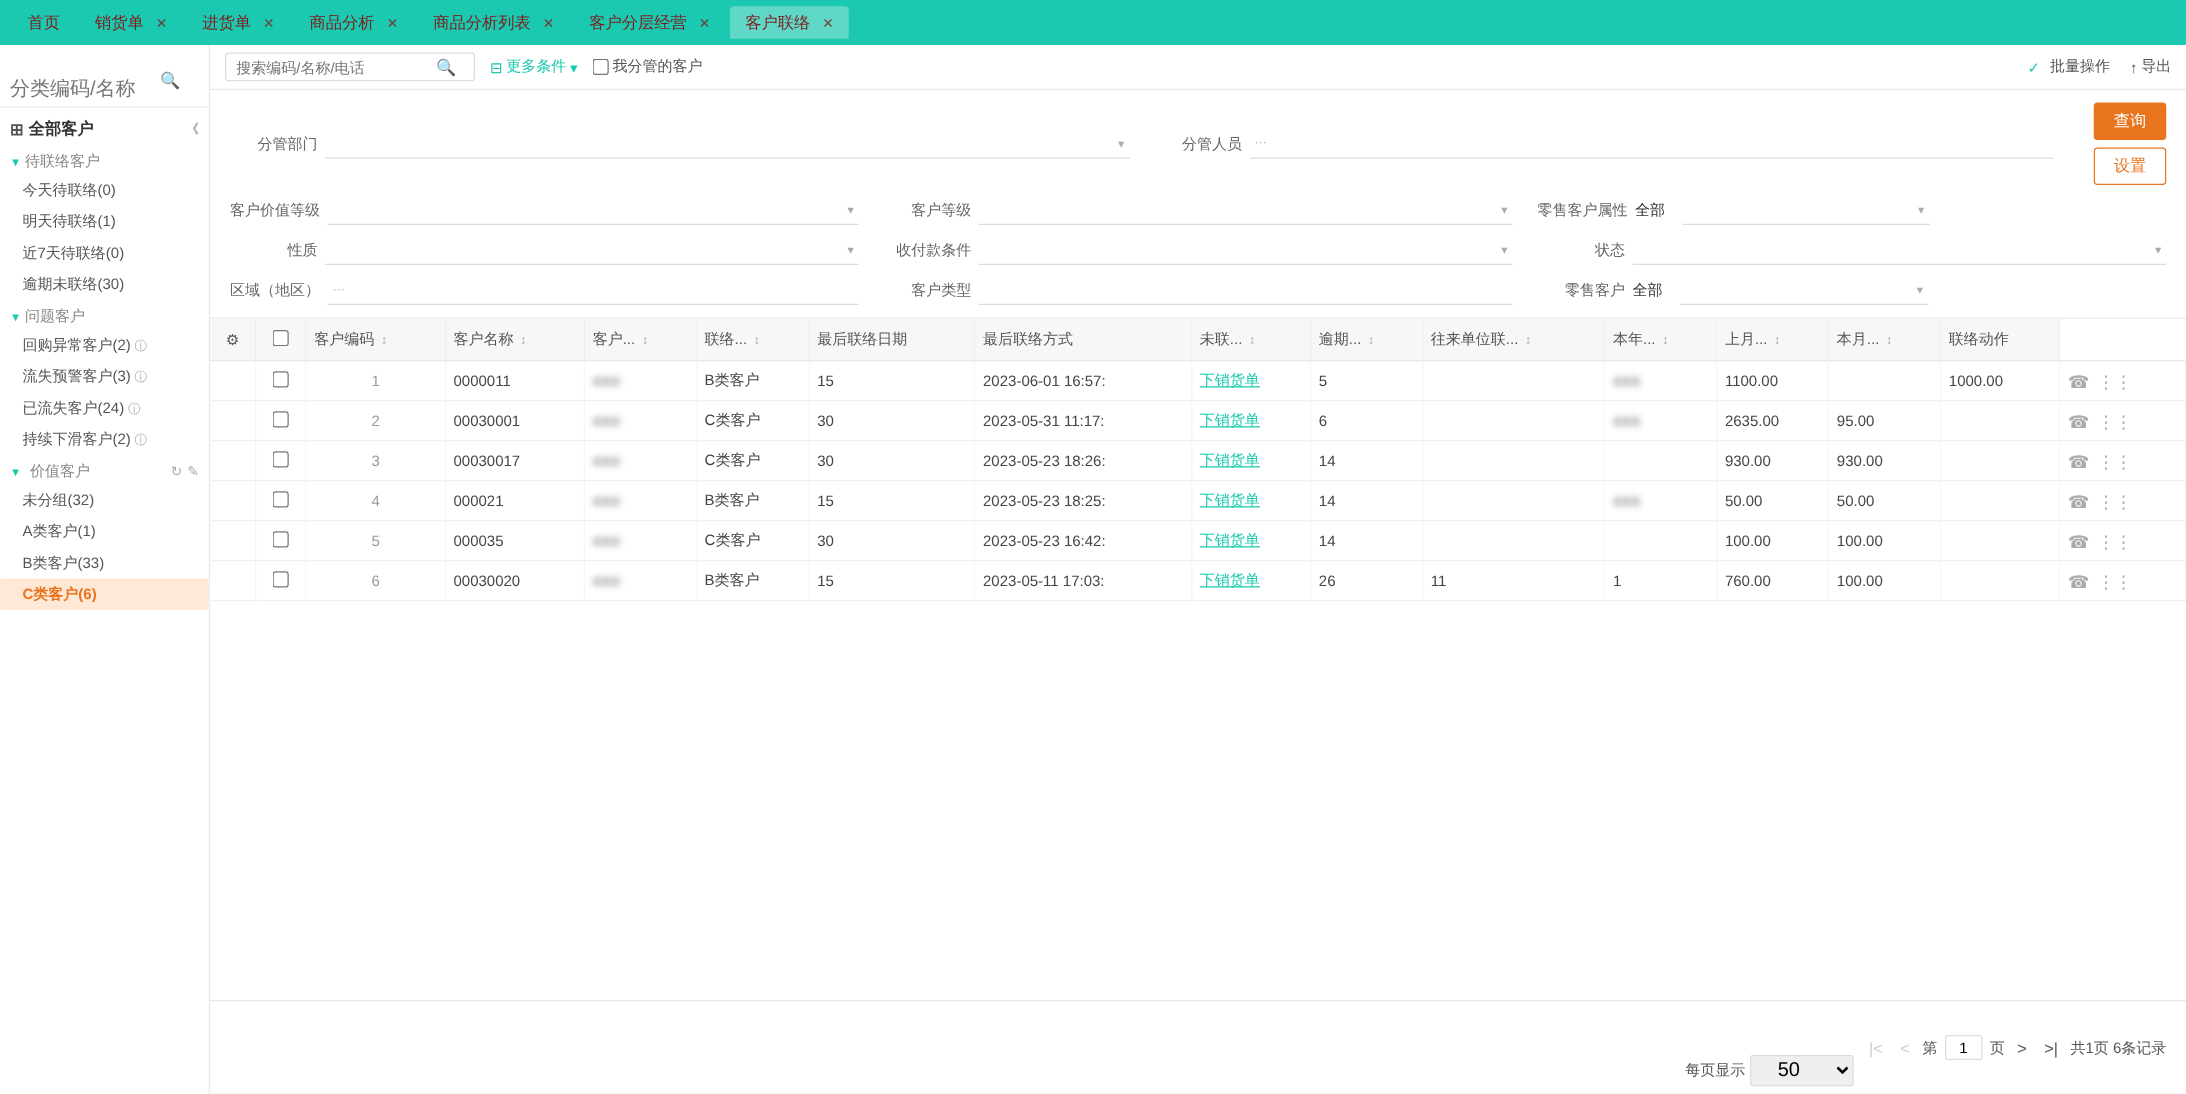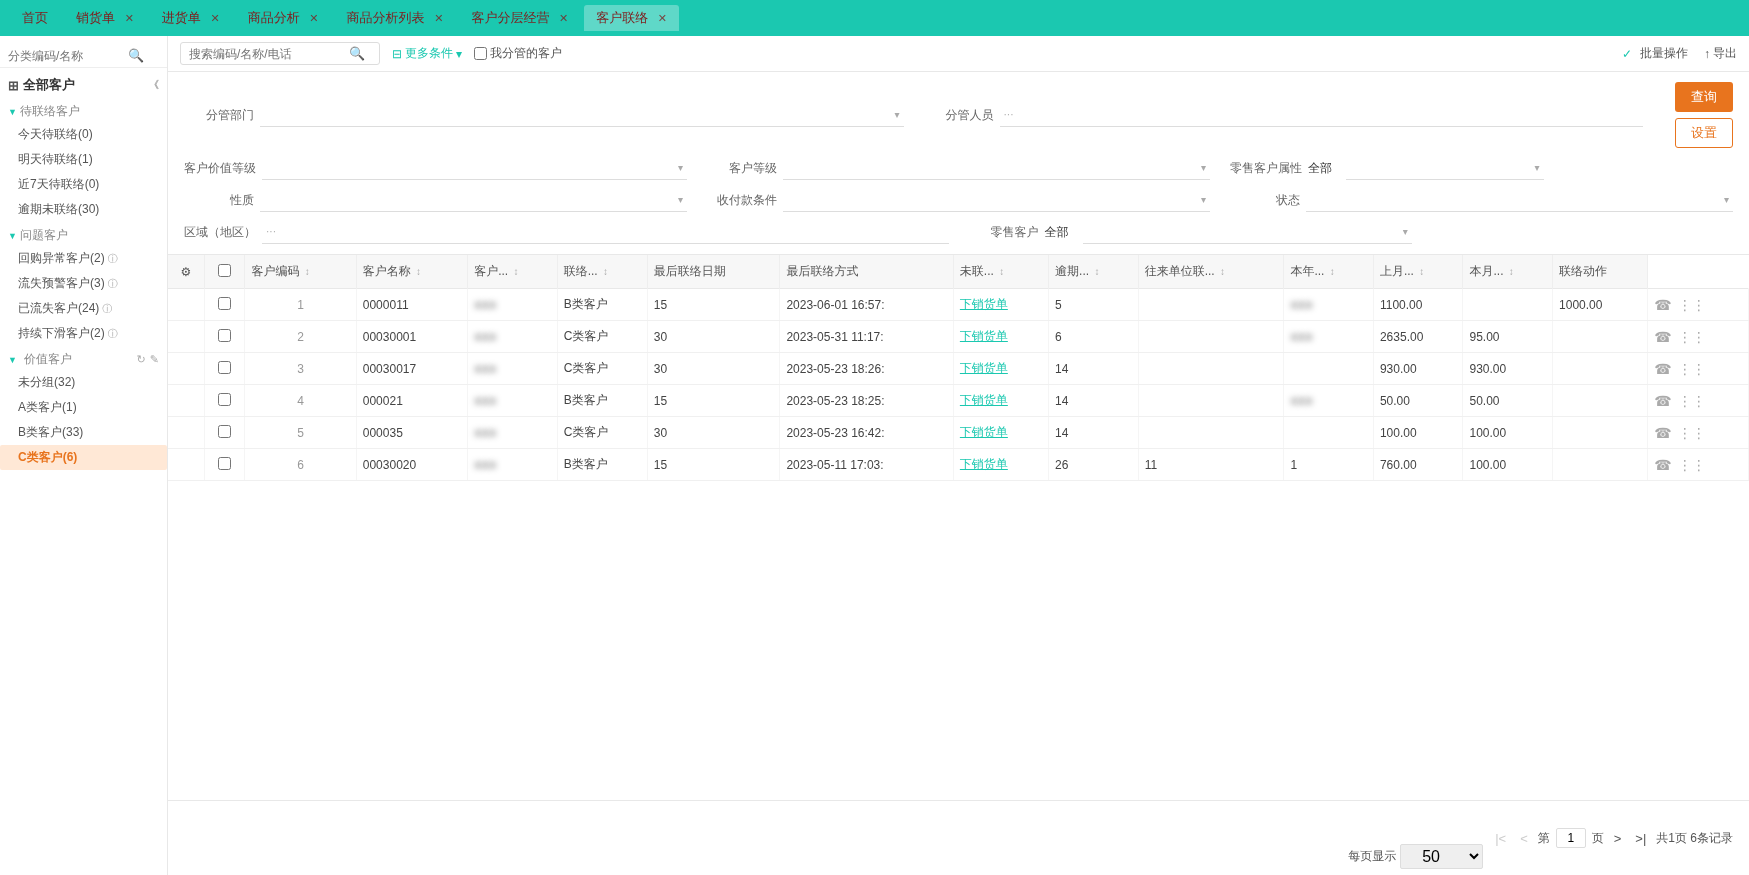--- a/index.html
+++ b/index.html
@@ -43,23 +43,24 @@
     .sidebar-search {
       display: flex;
       align-items: center;
       padding: 4px 8px;
       border-bottom: 1px solid #eee;
       margin-bottom: 4px;
     }
     .sidebar-search input {
       border: none;
       outline: none;
-      font-size: 12px;
+      font-size: 16px;
       width: 120px;
       color: #c2410c;
+      margin-top: 15px;
     }
     .sidebar-search .search-icon { color: #aaa; font-size: 13px; }
     
     .sidebar-section-title {
       display: flex;
       align-items: center;
       padding: 4px 8px;
       font-weight: bold;
       font-size: 13px;
       color: #333;
@@ -471,20 +472,25 @@
             <span class="chevron">▾</span>
           </div>
         </div>
       </div>
 
       <div class="adv-filter-row">
         <div class="filter-field">
           <label>区域（地区）</label>
           <div class="filter-select">
             <span class="dots">···</span>
+          </div>
+        </div>
+        <div class="filter-field">
+          <label>客户类型</label>
+          <div class="filter-select">
           </div>
         </div>
         <div class="filter-field">
           <label>零售客户</label>
           <span style="margin-right:8px;color:#333;">全部</span>
           <div class="filter-select" style="flex:0.5;">
             <span class="chevron">▾</span>
           </div>
         </div>
       </div>

